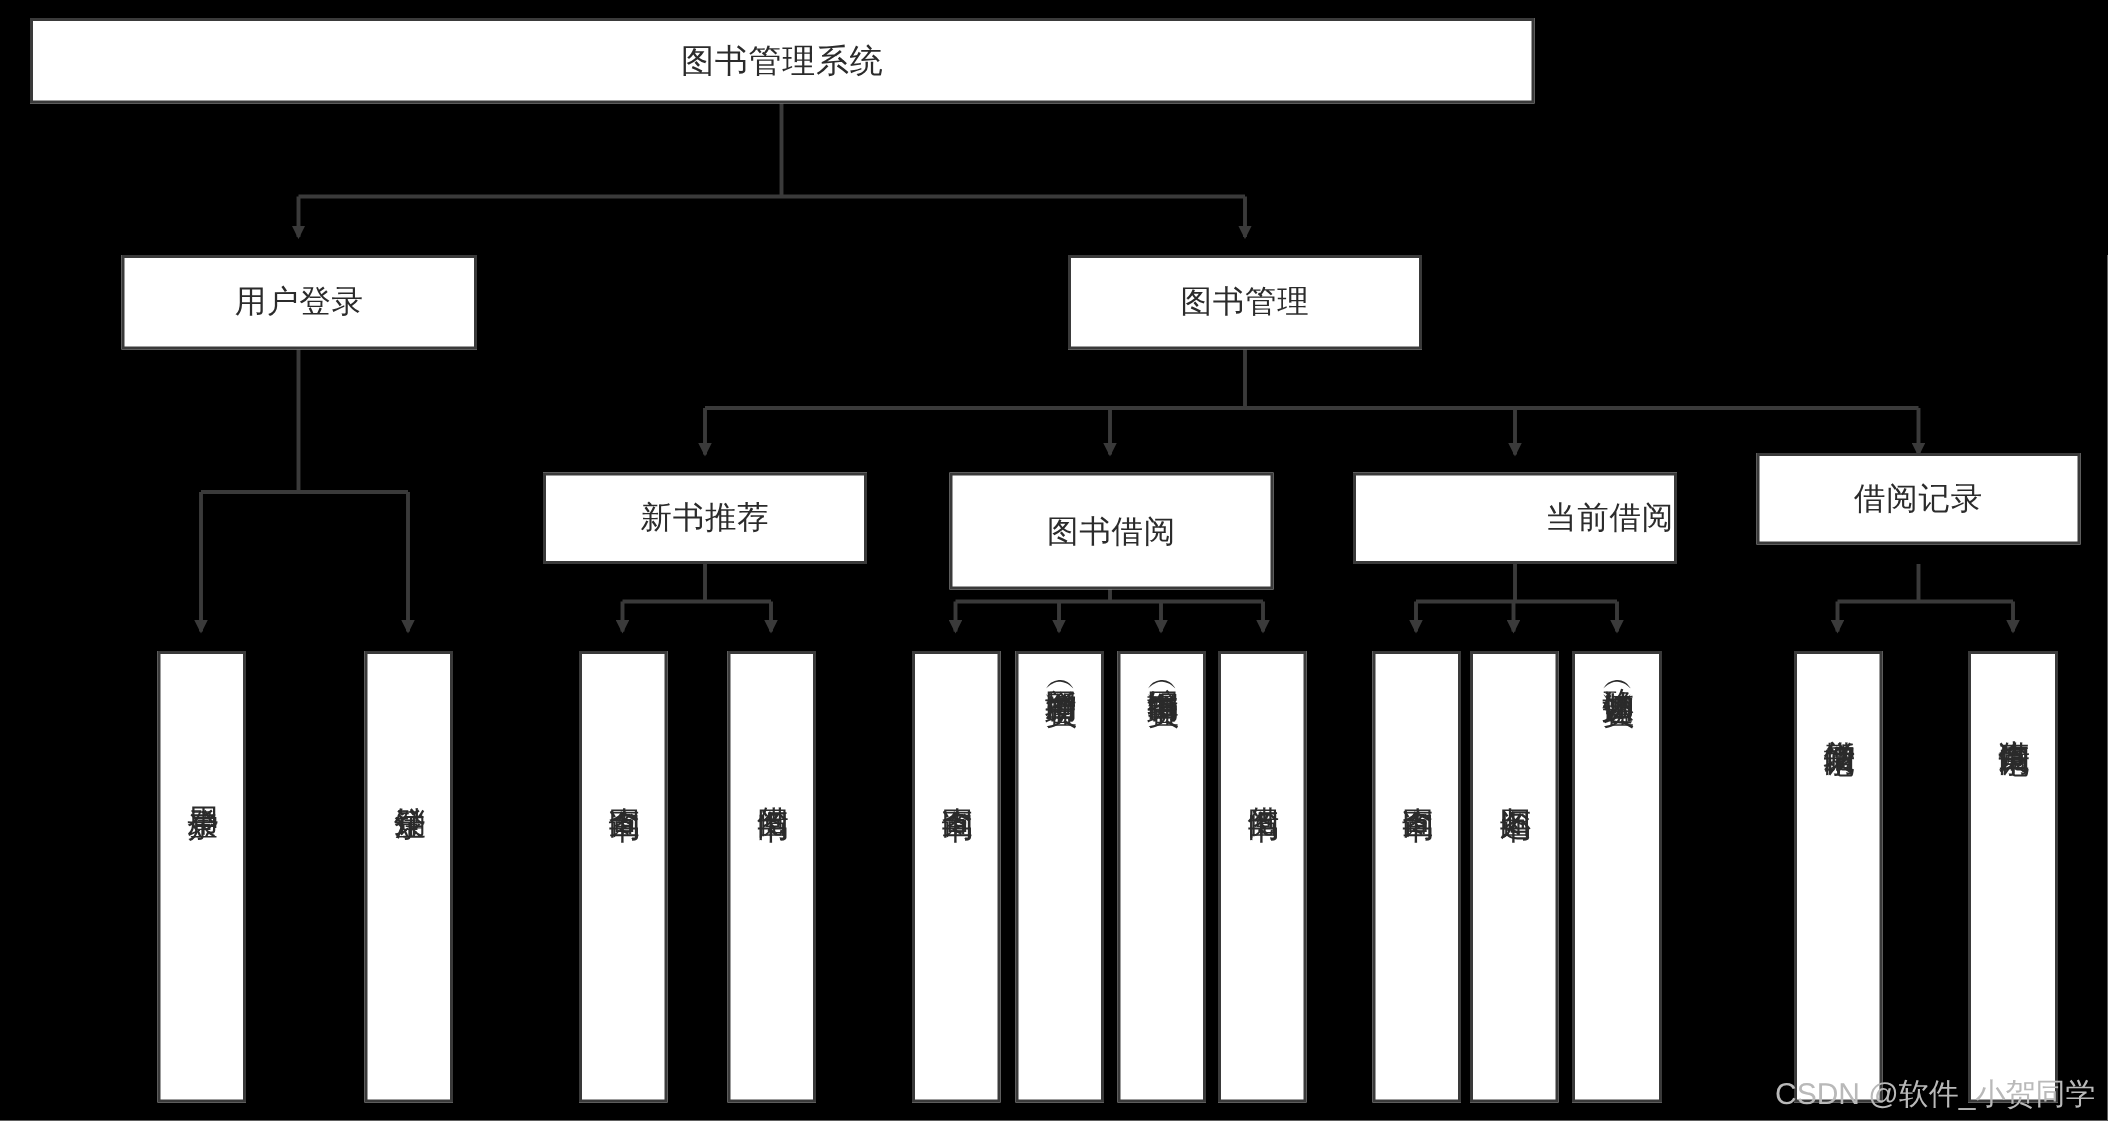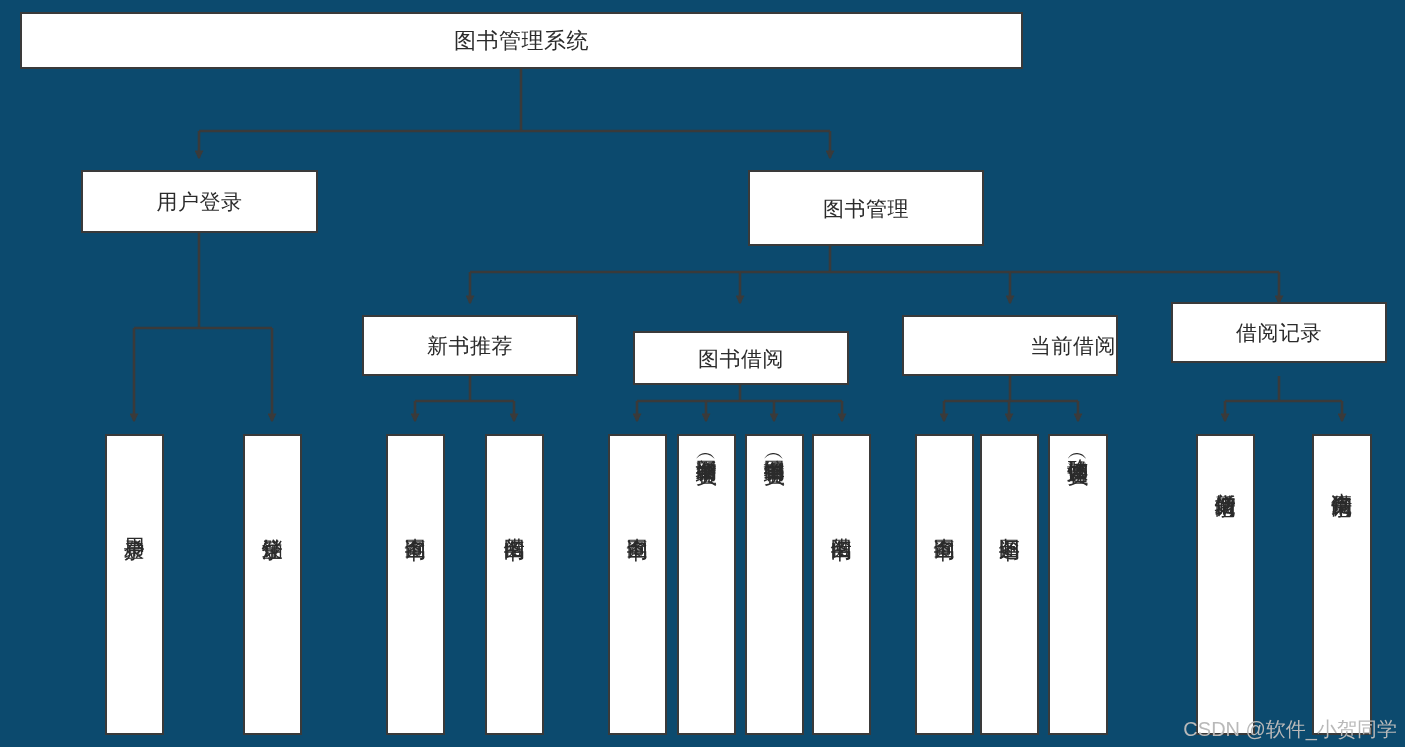--- a/index.html
+++ b/index.html
@@ -10,21 +10,21 @@
   body {
     width: 1405px;
     height: 747px;
     font-family: "Liberation Sans", "DejaVu Sans", sans-serif;
     overflow: hidden;
   }
   #diagram-root {
     position: relative;
     width: 1405px;
     height: 747px;
-    background: #0c4a6e;
+    background: #000000;
   }
   svg.connectors {
     position: absolute;
     left: 0;
     top: 0;
     width: 1405px;
     height: 747px;
     pointer-events: none;
   }
   .node {
@@ -132,28 +132,28 @@
     </g>
   </svg>
 
   <div class="node horiz root" style="left:20px; top:12px; width:1003px; height:57px;">
     <span class="node-label">图书管理系统</span>
   </div>
 
   <div class="node horiz" style="left:81px; top:170px; width:237px; height:63px;">
     <span class="node-label">用户登录</span>
   </div>
-  <div class="node horiz" style="left:748px; top:170px; width:236px; height:76px;">
+  <div class="node horiz" style="left:712px; top:170px; width:236px; height:63px;">
     <span class="node-label">图书管理</span>
   </div>
 
   <div class="node horiz" style="left:362px; top:315px; width:216px; height:61px;">
     <span class="node-label">新书推荐</span>
   </div>
-  <div class="node horiz" style="left:633px; top:315px; width:216px; height:54px;margin-top:16px;">
+  <div class="node horiz" style="left:633px; top:315px; width:216px; height:78px;">
     <span class="node-label">图书借阅</span>
   </div>
   <div class="node horiz" style="left:902px; top:315px; width:216px; height:61px;justify-content:flex-end;">
     <span class="node-label">当前借阅</span>
   </div>
   <div class="node horiz" style="left:1171px; top:302px; width:216px; height:61px;">
     <span class="node-label">借阅记录</span>
   </div>
 
   <div class="node vert" style="left:105px; top:434px; width:59px; height:301px; padding-top:85px;">

